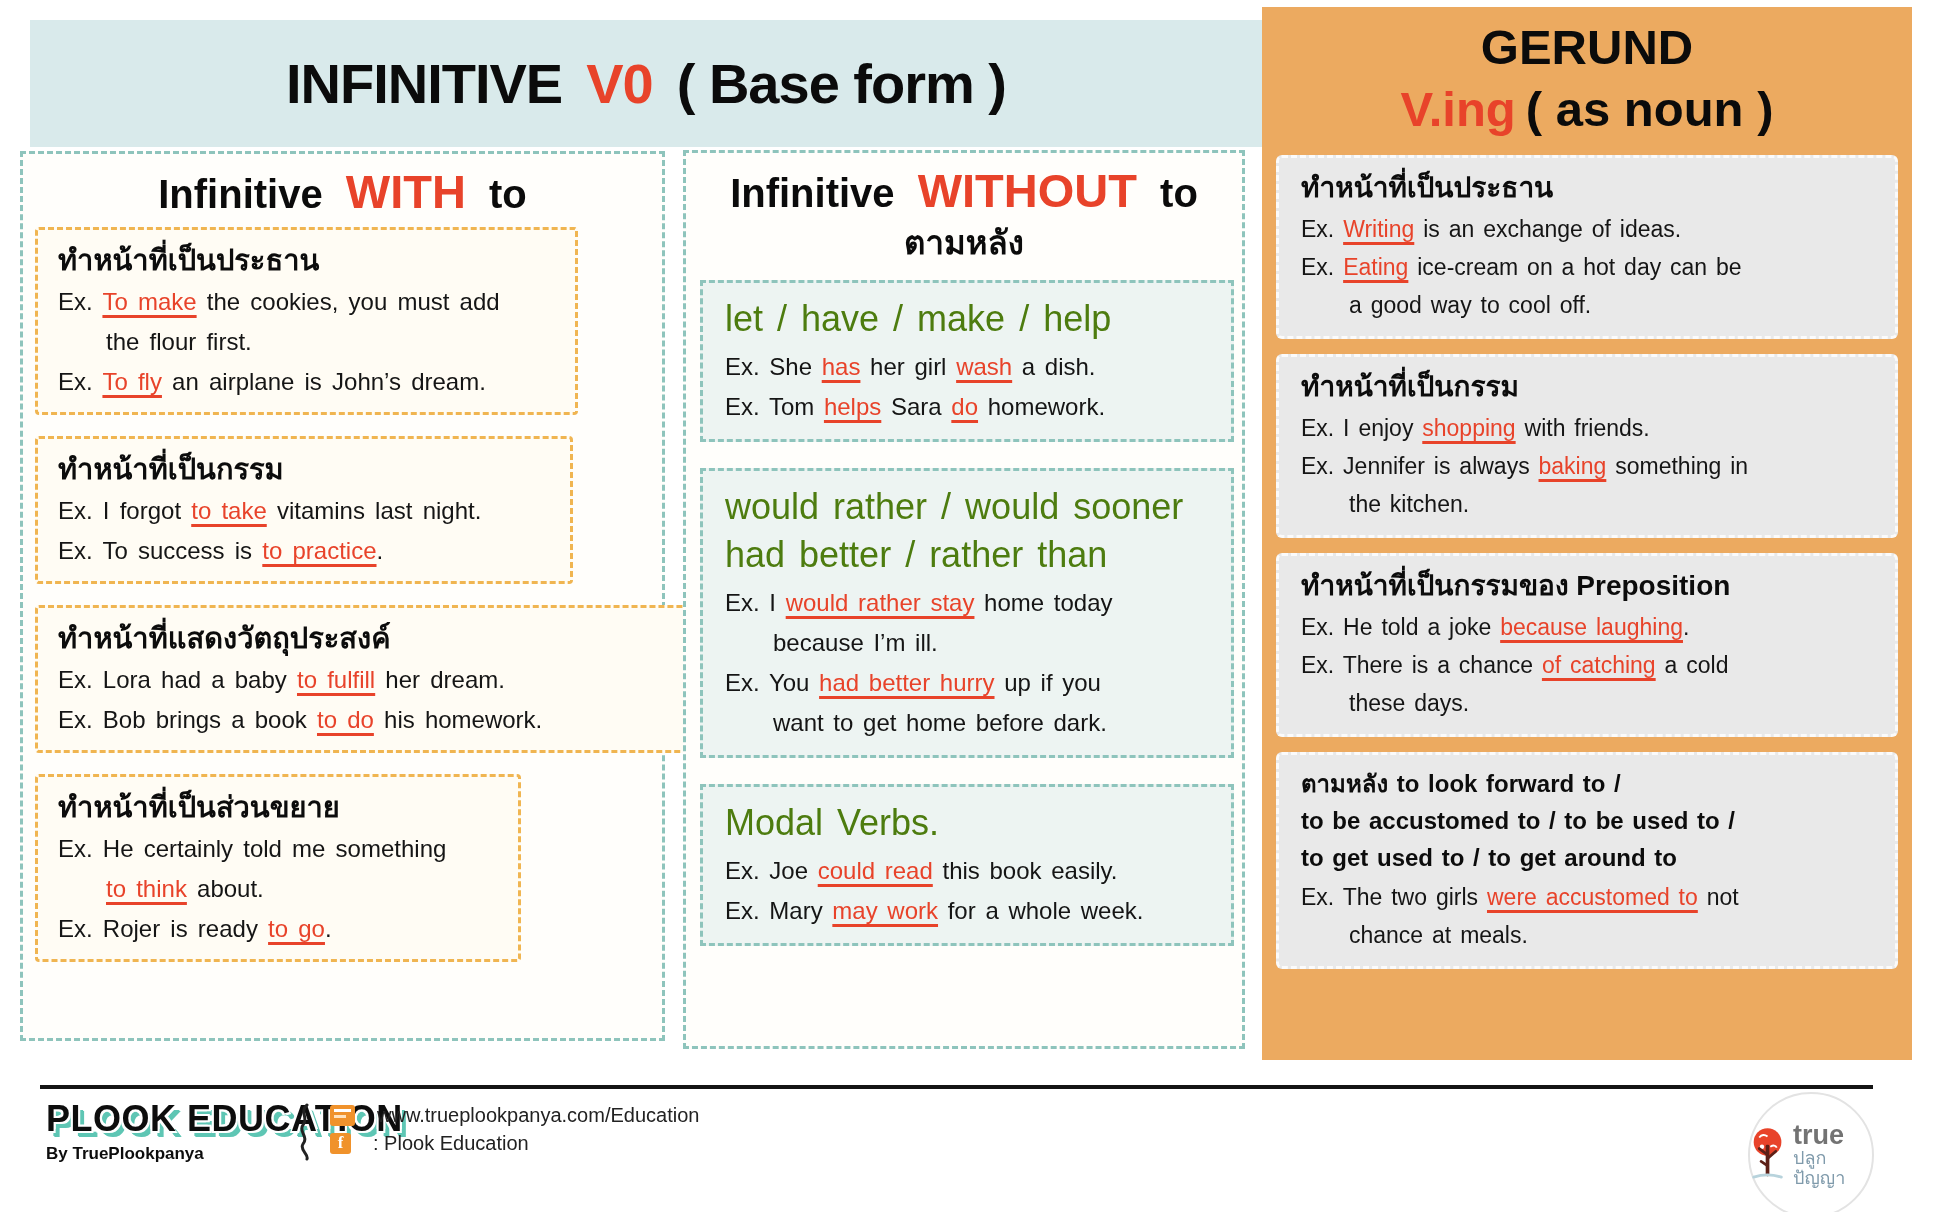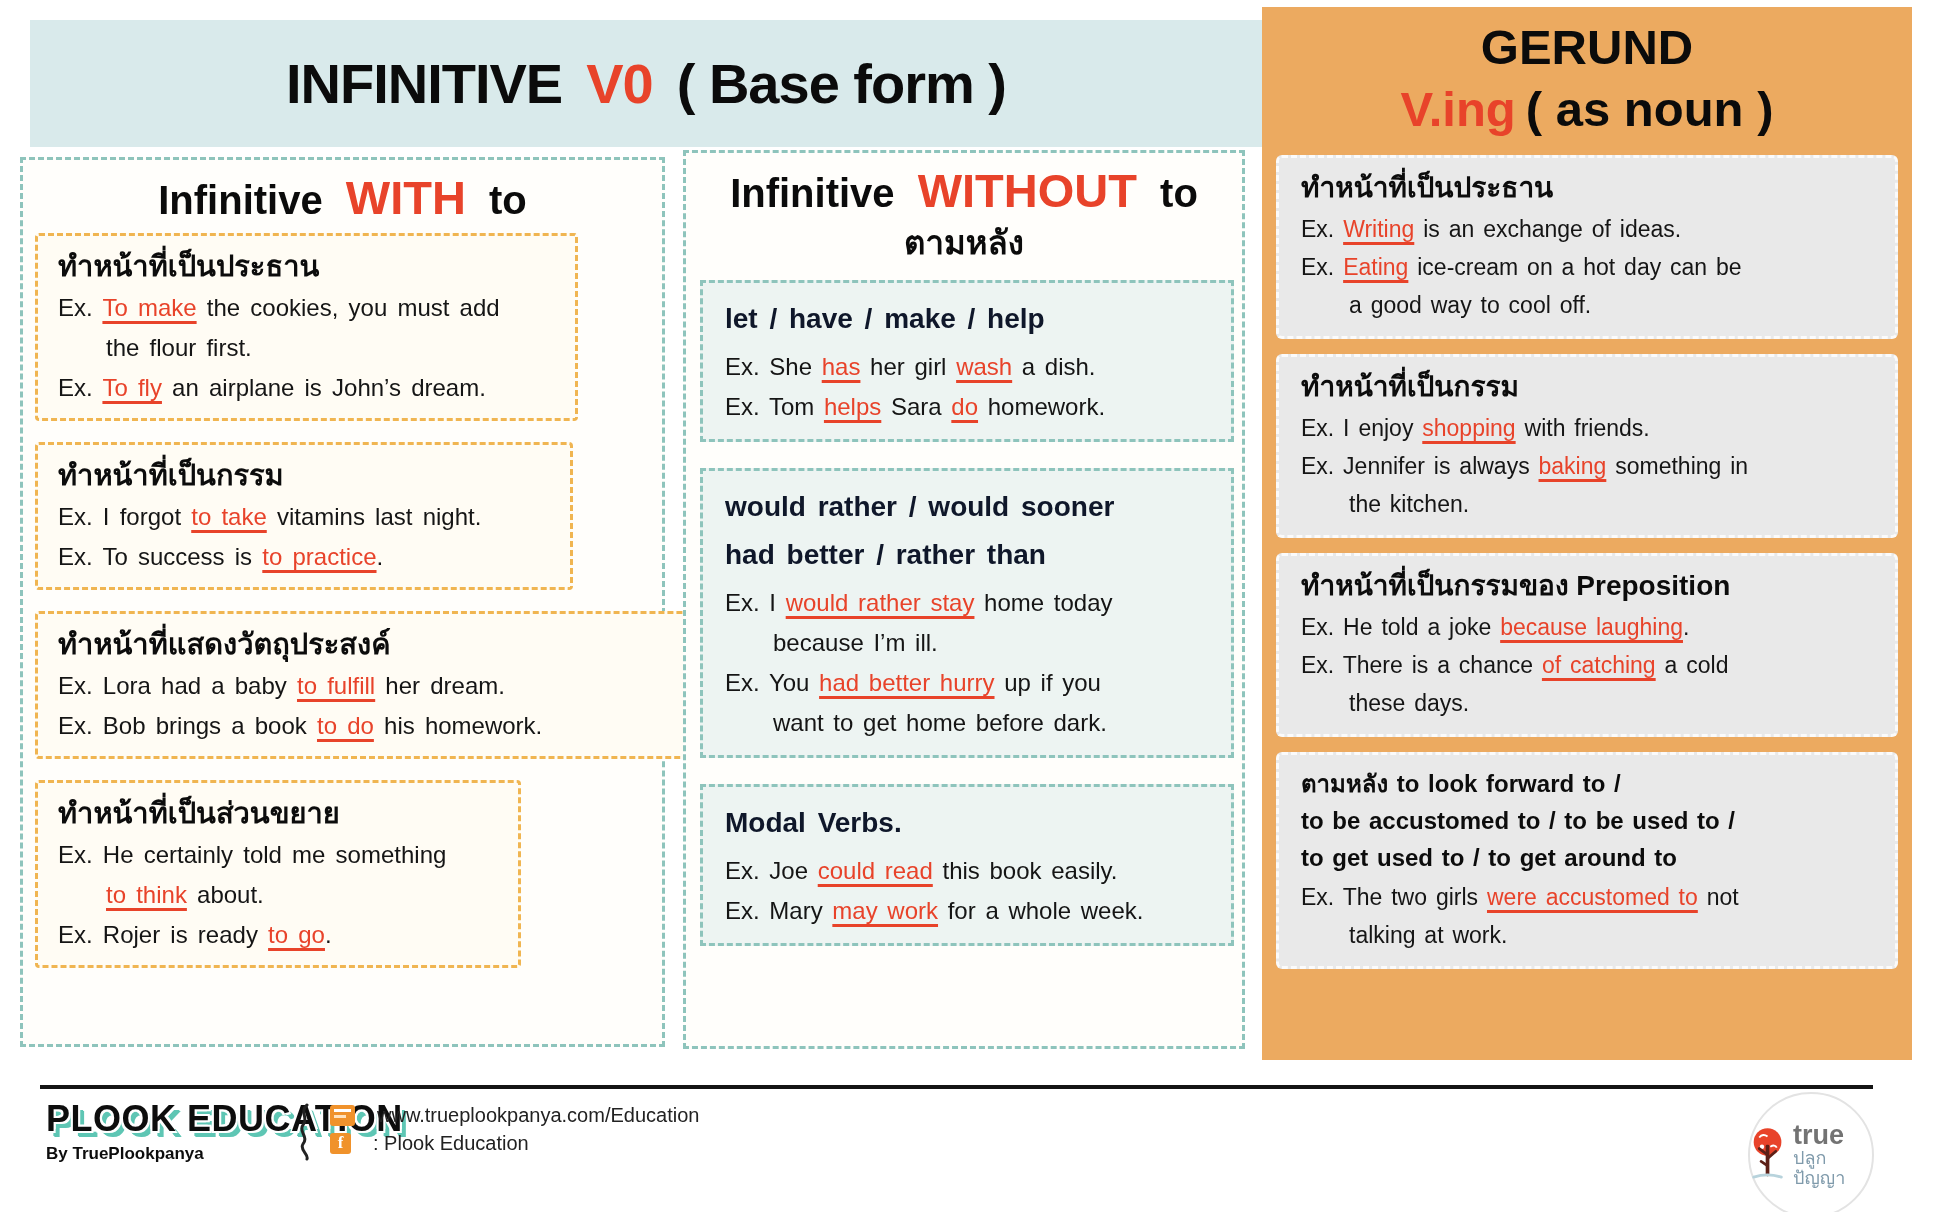--- a/index.html
+++ b/index.html
@@ -32,32 +32,32 @@
   .g-head{font-size:28px;font-weight:700;line-height:40px;margin-bottom:2px;color:#0c0c0c;}
   .g-head.small div{font-size:24px;line-height:37px;word-spacing:2px;}
   .gbox .exline{font-size:23px;line-height:38px;word-spacing:2.5px;}
 
   
   .col{position:absolute;border:3px dashed var(--teal);background:#fffefb;}
   .col-title{margin-top:10px;text-align:center;font-size:40px;font-weight:700;color:#0b0b0b;white-space:nowrap;}
   .col-title .accent{color:var(--red);font-size:47px;font-weight:800;margin:0 12px;}
   .col-sub{text-align:center;font-size:33px;font-weight:700;line-height:50px;color:#0b0b0b;}
 
-  .col-with{left:20px;top:157px;width:639px;height:884px;}
+  .col-with{left:20px;top:151px;width:639px;height:884px;}
   .wboxes{margin-top:8px;padding-left:12px;}
   .obox{border:3px dashed var(--odash);border-radius:4px;background:#fffcf4;
         margin-bottom:21px;padding:8px 12px 10px 20px;}
   .th-head{font-size:29px;font-weight:700;line-height:44px;color:#0c0c0c;}
   .obox .exline{font-size:24px;line-height:40px;word-spacing:3.5px;}
 
   .col-without{left:683px;top:150px;width:556px;height:893px;}
   .mboxes{margin-top:12px;}
   .mbox{border:3px dashed var(--teal);background:#edf4f2;
         margin:0 8px 26px 14px;padding:12px 14px 12px 22px;}
-  .m-head{font-size:28px;font-weight:700;line-height:48px;word-spacing:4px;margin-bottom:4px;color:#0f172a;}
+  .m-head{font-size:36px;font-weight:400;line-height:48px;word-spacing:4px;margin-bottom:4px;color:#4d7c0f;}
   .mbox .exline{font-size:24px;line-height:40px;word-spacing:3px;}
 
   .exline{color:var(--ink);}
   .exline.ind{padding-left:48px;}
   .red-u{color:var(--red);text-decoration:underline;text-decoration-thickness:2.5px;text-underline-offset:5px;}
 
   
   .footer-line{position:absolute;left:40px;top:1085px;width:1833px;height:4px;background:#141414;}
   .logo-block{position:absolute;left:46px;top:1098px;}
   .logo-main{font-size:36px;font-weight:800;letter-spacing:0.5px;color:#0d0d0d;white-space:nowrap;
@@ -117,21 +117,21 @@
           <div class="exline"><span>Ex. There is a chance </span><span class="red-u">of catching</span><span> a cold</span></div>
           <div class="exline ind"><span>these days.</span></div>
         </div>
         <div class="gbox">
           <div class="g-head small">
             <div>ตามหลัง to look forward to /</div>
             <div>to be accustomed to / to be used to /</div>
             <div>to get used to / to get around to</div>
           </div>
           <div class="exline"><span>Ex. The two girls </span><span class="red-u">were accustomed to</span><span> not</span></div>
-          <div class="exline ind"><span>talking at work.</span></div>
+          <div class="exline ind"><span>chance at meals.</span></div>
         </div>
       </div>
   </div>
 
   <div class="col col-with">
     <div class="col-title">
       <span>Infinitive</span>
       <span class="accent">WITH</span>
       <span>to</span>
     </div>

